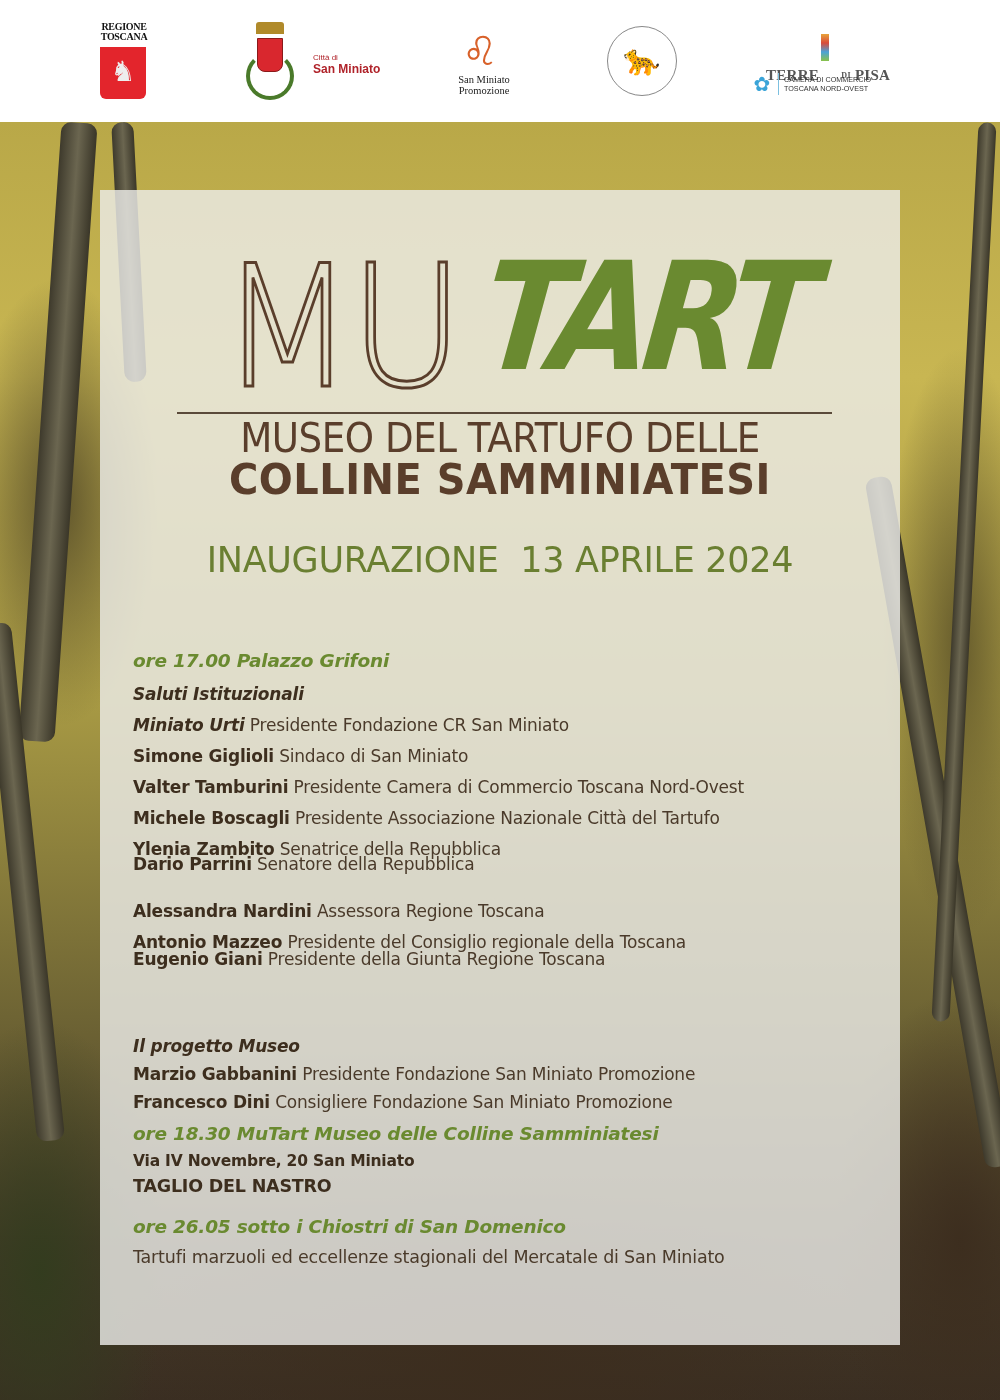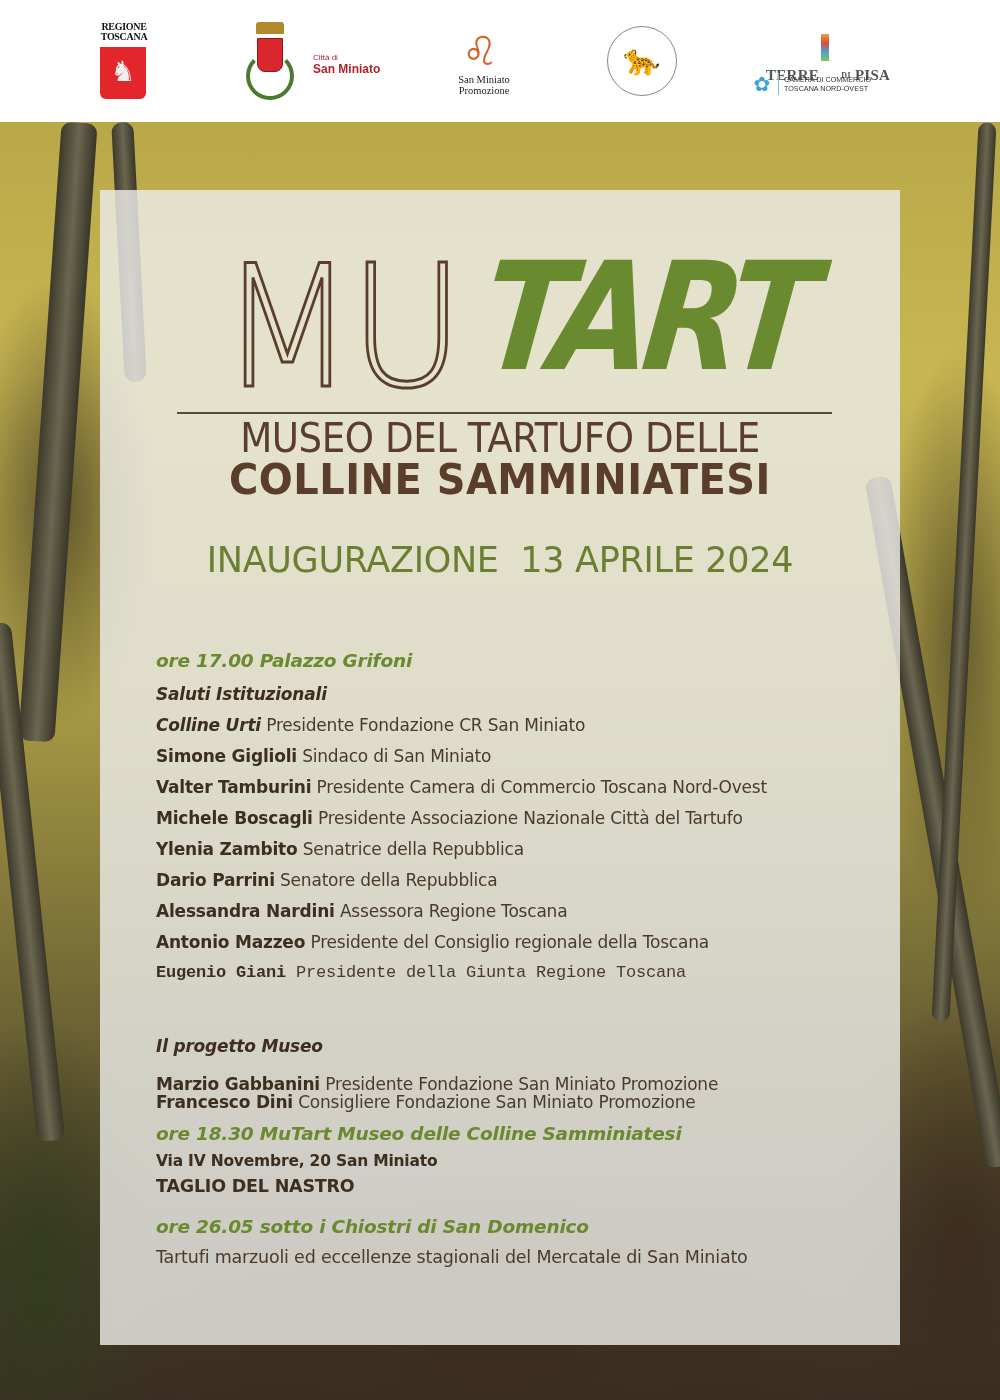--- a/index.html
+++ b/index.html
@@ -64,21 +64,21 @@
   .logo-rule { position: absolute; left: 77px; top: 222px; width: 655px; height: 2px; background: #5a4a3a; }
   .sub1 { position: absolute; left: 0; top: 226px; width: 800px; text-align: center; font-family: "DejaVu Sans", sans-serif;
     font-size: 40px; line-height: 44px; color: #5a3e2b; font-weight: normal; letter-spacing: -0.5px; transform: scaleX(0.93); }
   .sub2 { position: absolute; left: 0; top: 266px; width: 800px; text-align: center; font-family: "DejaVu Sans", sans-serif;
     font-size: 43px; line-height: 46px; color: #5a3e2b; font-weight: normal; letter-spacing: 0.5px; transform: scaleX(0.93); }
 
   .inaug { position: absolute; left: 0; top: 348px; width: 800px; text-align: center; font-family: "DejaVu Sans", sans-serif;
     font-size: 35px; line-height: 44px; color: #6a7f31; font-weight: normal; letter-spacing: -0.3px; }
 
   .program { position: absolute; left: 33px; top: 460px; width: 740px; font-family: "DejaVu Sans", sans-serif; color: #3d2e1e; }
-  .line { position: absolute; left: 0; white-space: nowrap; font-size: 17px; line-height: 22px; letter-spacing: -0.2px; margin-left: 23px; }
+  .line { position: absolute; left: 0; white-space: nowrap; font-size: 17px; line-height: 22px; letter-spacing: -0.2px; }
   .line b { font-weight: bold; }
   .green-h { color: #6a8a30; font-weight: bold; font-style: italic; font-size: 18.5px; }
   .italic-h { font-weight: bold; font-style: italic; }
   .role { font-weight: normal; color: #4a3a2a; }
   .plain { font-weight: normal; color: #4a3a2a; font-size: 17.5px; }
   .small-italic { font-weight: bold; font-size: 15.5px; }
   .caps { font-weight: bold; font-size: 17.5px; }
 </style>
 </head>
 <body>
@@ -151,58 +151,58 @@
   </div>
 
   <div class="inaug" style="white-space:pre;">INAUGURAZIONE  13 APRILE 2024</div>
 
   <div class="program">
 
     <div class="line green-h" style="top:0;">ore 17.00 Palazzo Grifoni</div>
     <div class="line italic-h" style="top:33px;">Saluti Istituzionali</div>
 
     <div class="line" style="top:64px;">
-      <b style="font-style:italic">Colline Urti</b>
+      <b style="font-style:italic">Miniato Urti</b>
       <span class="role">Presidente Fondazione CR San Miniato</span>
     </div>
     <div class="line" style="top:95px;text-align:center;">
       <b>Simone Giglioli</b>
       <span class="role">Sindaco di San Miniato</span>
     </div>
     <div class="line" style="top:126px;">
       <b>Valter Tamburini</b>
       <span class="role">Presidente Camera di Commercio Toscana Nord-Ovest</span>
     </div>
     <div class="line" style="top:157px;">
       <b>Michele Boscagli</b>
       <span class="role">Presidente Associazione Nazionale Città del Tartufo</span>
     </div>
     <div class="line" style="top:188px;">
       <b>Ylenia Zambito</b>
       <span class="role">Senatrice della Repubblica</span>
     </div>
-    <div class="line" style="top:219px;">
+    <div class="line" style="top:203px;">
       <b>Dario Parrini</b>
       <span class="role">Senatore della Repubblica</span>
     </div>
     <div class="line" style="top:250px;">
       <b>Alessandra Nardini</b>
       <span class="role">Assessora Regione Toscana</span>
     </div>
     <div class="line" style="top:281px;">
       <b>Antonio Mazzeo</b>
       <span class="role">Presidente del Consiglio regionale della Toscana</span>
     </div>
-    <div class="line" style="top:312px;font-family:Liberation Mono, monospace;">
+    <div class="line" style="top:298px;">
       <b>Eugenio Giani</b>
       <span class="role">Presidente della Giunta Regione Toscana</span>
     </div>
 
     <div class="line italic-h" style="top:385px;">Il progetto Museo</div>
-    <div class="line" style="top:423px;">
+    <div class="line" style="top:413px;">
       <b>Marzio Gabbanini</b>
       <span class="role">Presidente Fondazione San Miniato Promozione</span>
     </div>
     <div class="line" style="top:441px;">
       <b>Francesco Dini</b>
       <span class="role">Consigliere Fondazione San Miniato Promozione</span>
     </div>
 
     <div class="line green-h" style="top:473px;text-align:right;">ore 18.30 MuTart Museo delle Colline Samminiatesi</div>
     <div class="line small-italic" style="top:500px;">Via IV Novembre, 20 San Miniato</div>

